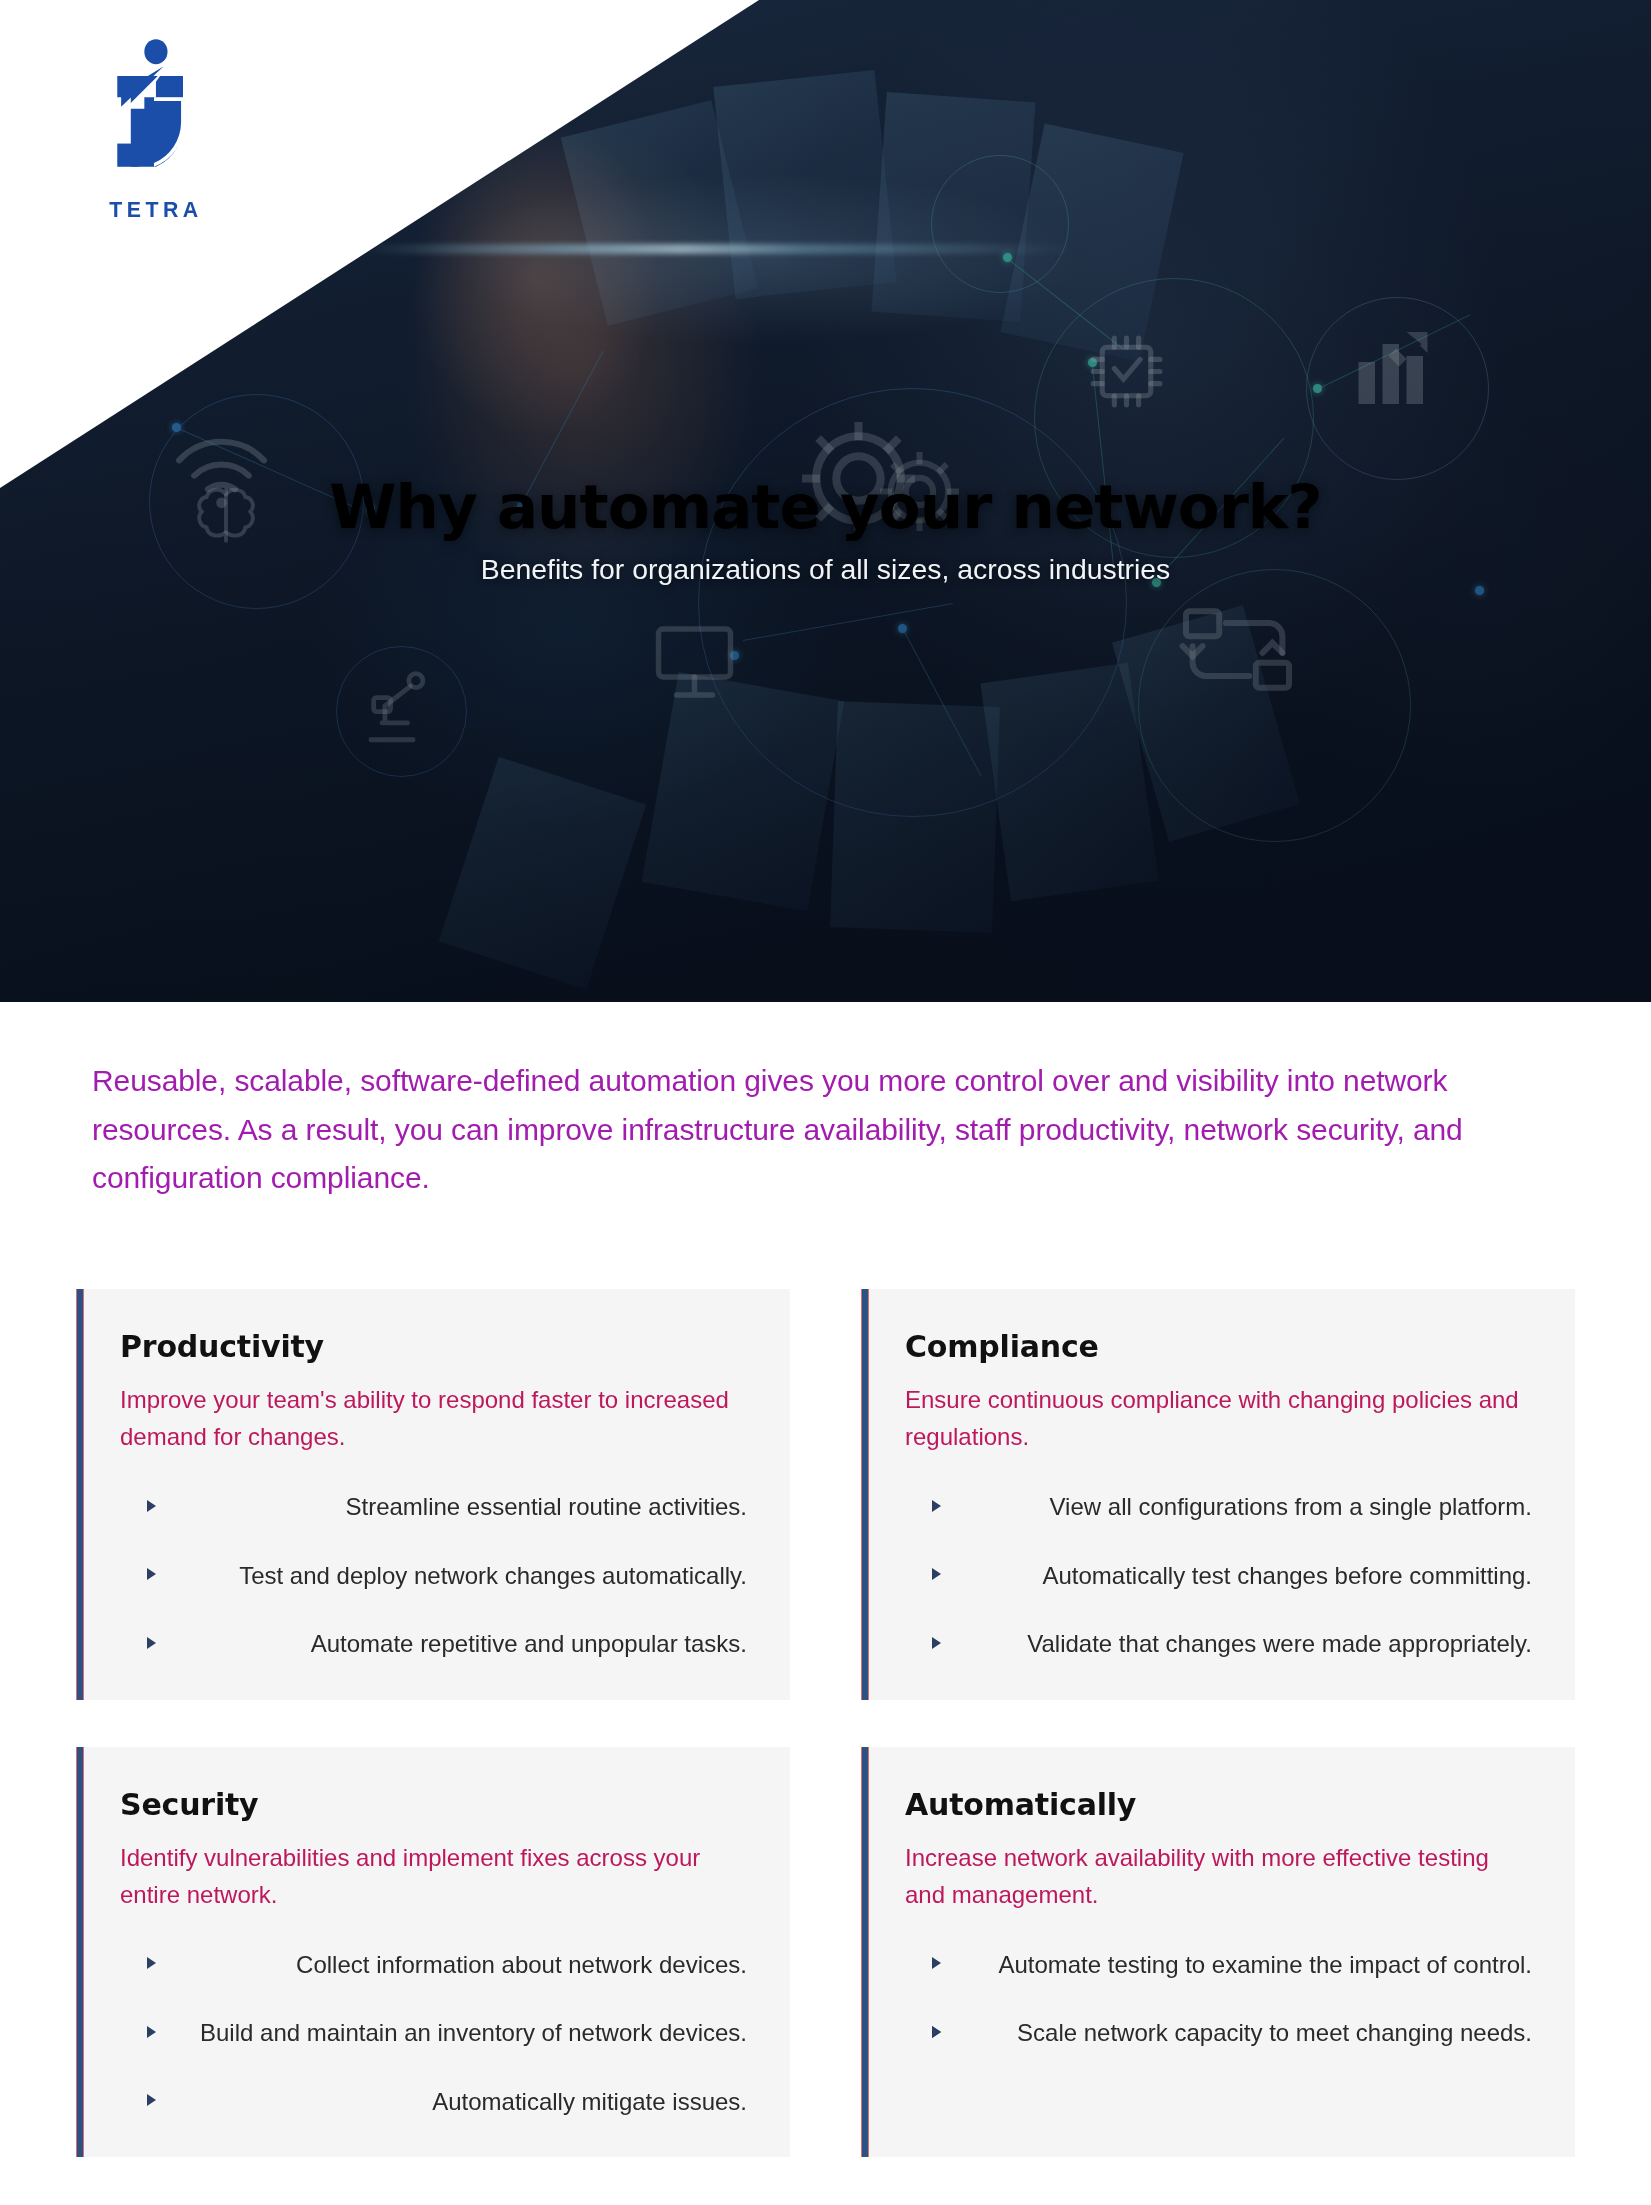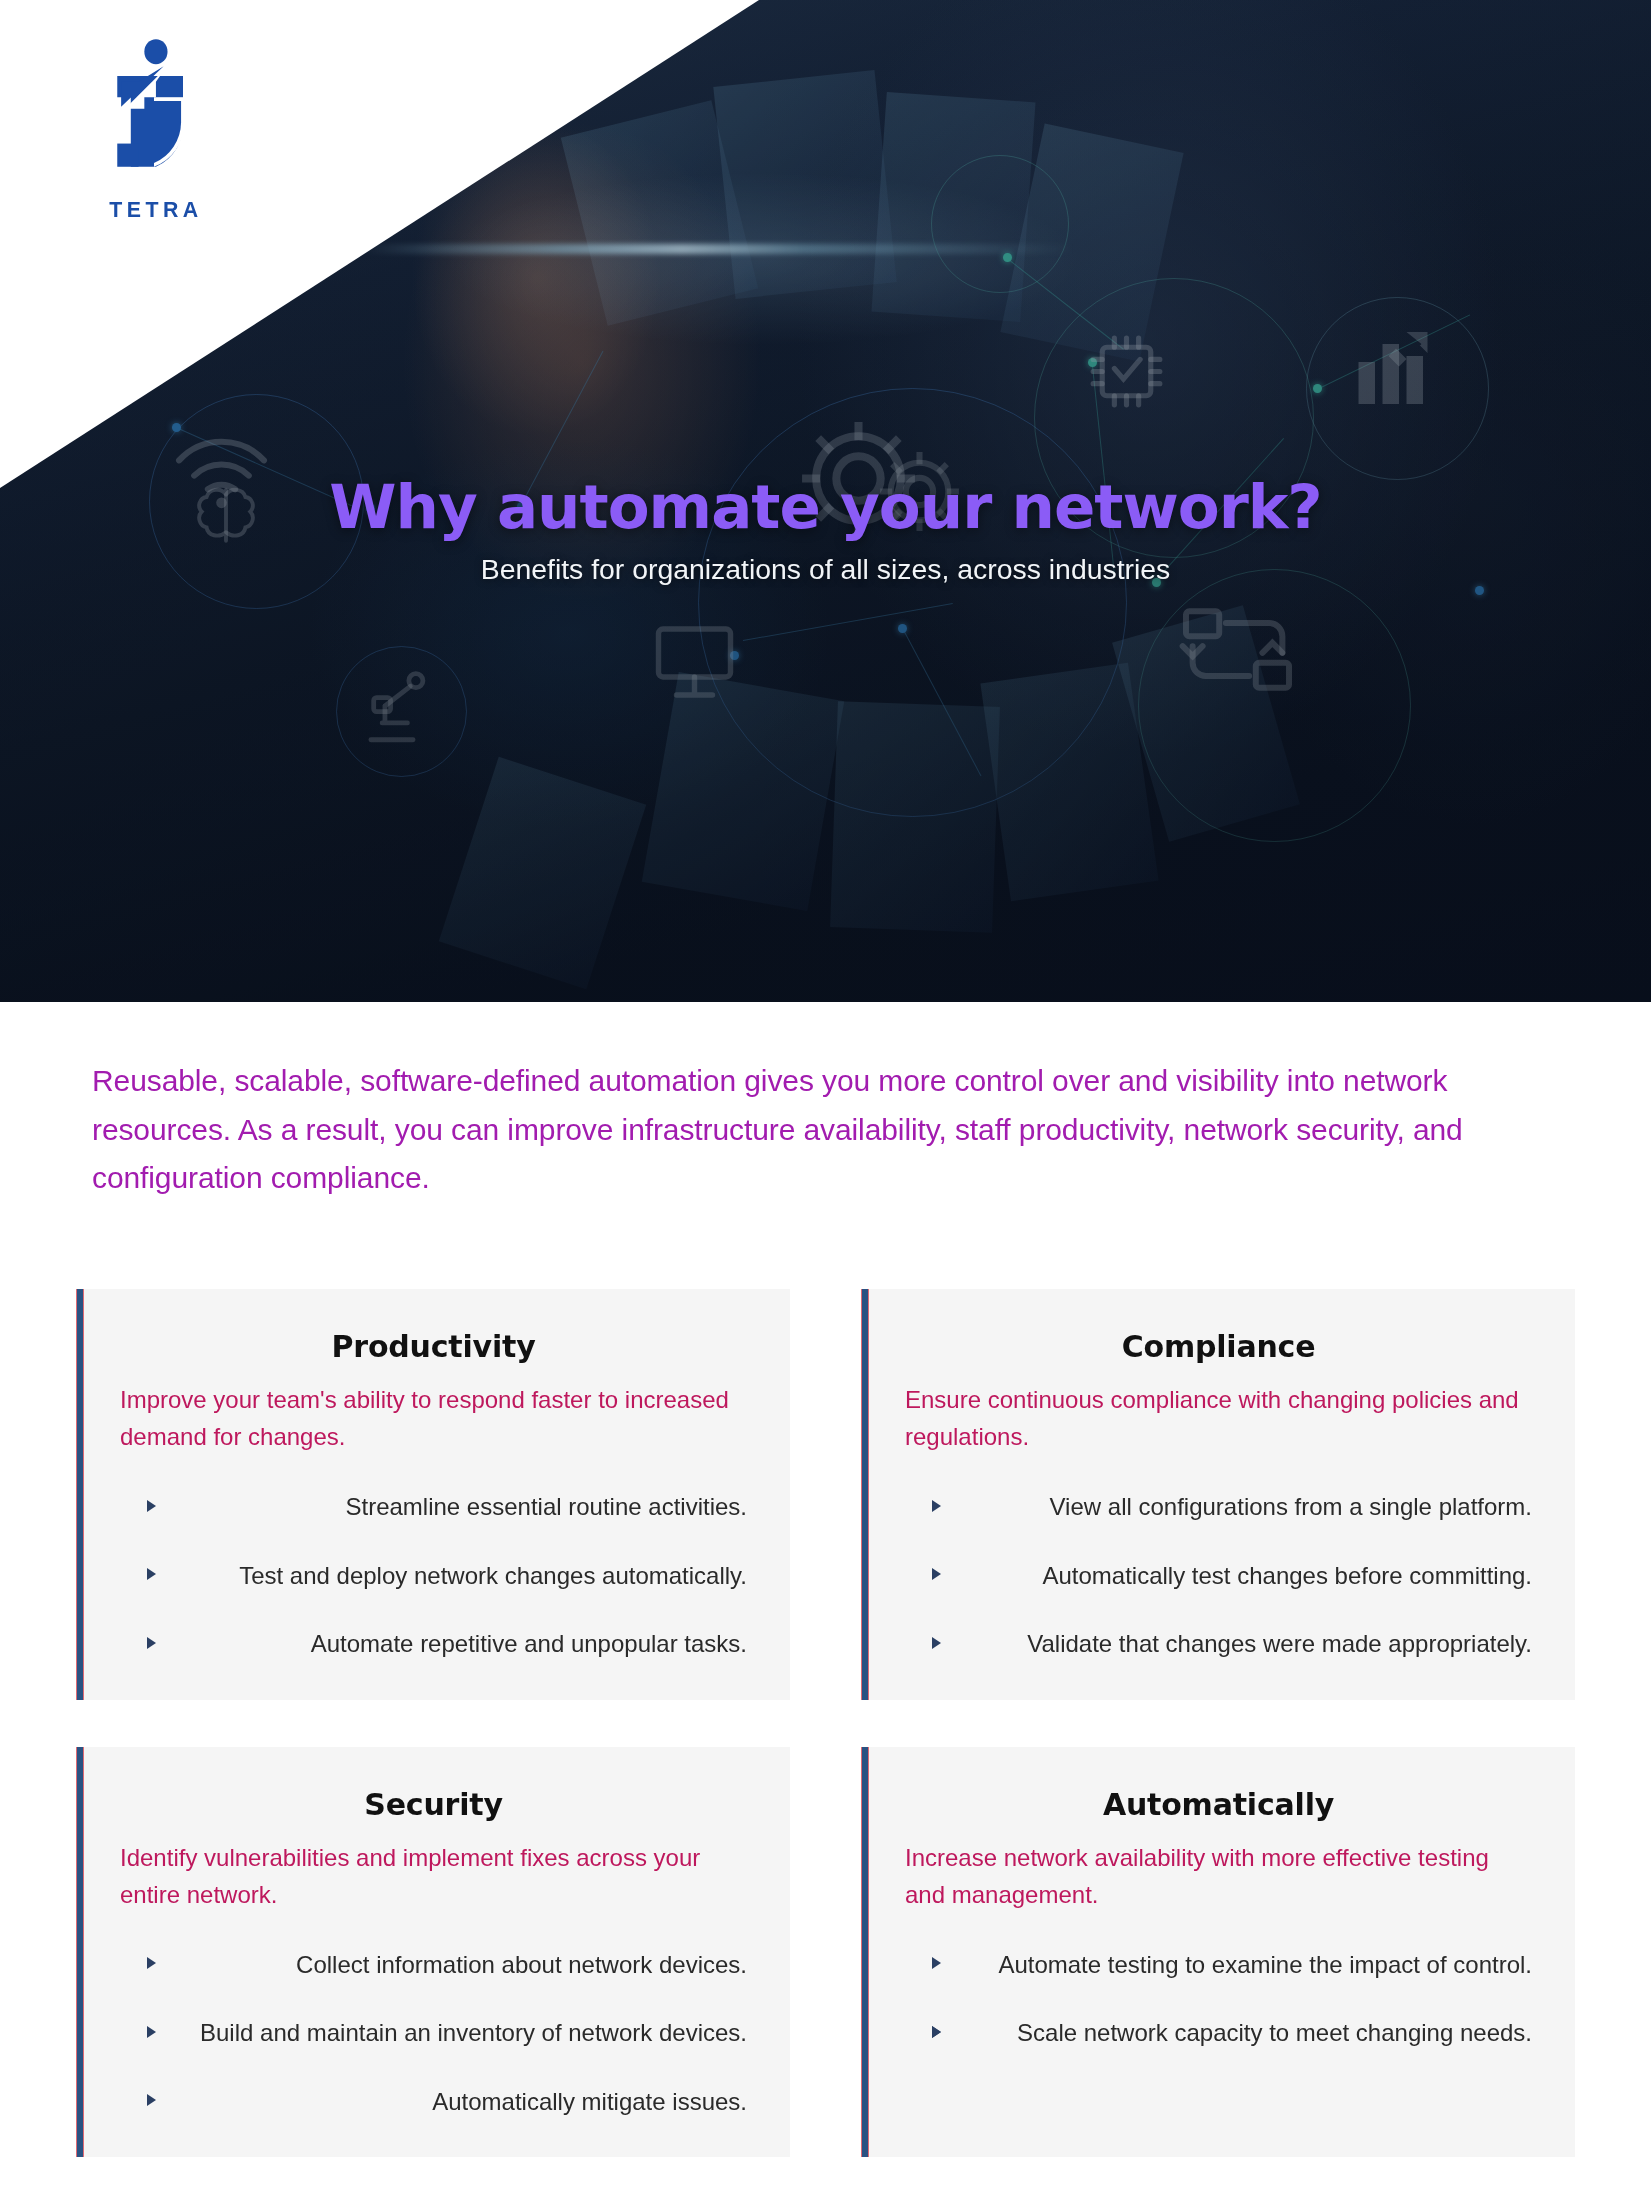--- a/index.html
+++ b/index.html
@@ -129,21 +129,21 @@
     text-align: center;
     z-index: 4;
   }
   .hero-title {
     margin: 0;
     font-family: "DejaVu Sans", sans-serif;
     font-weight: 700;
     font-size: 61px;
     line-height: 1.05;
     letter-spacing: -1px;
-    color: #8b5cf6;
+    color: #000000;
     text-shadow: 0 1.9px 11.6px rgba(0,0,0,.45);
   }
   .hero-sub {
     margin: 13px 0 0 0;
     font-family: "Liberation Sans", sans-serif;
     font-weight: 400;
     font-size: 28.4px;
     line-height: 1.2;
     color: #f2f5f8;
     text-shadow: 0 1.3px 7.8px rgba(0,0,0,.5);
@@ -191,21 +191,20 @@
     box-sizing: border-box;
   }
   .card-title {
     margin: 0 0 18px 0;
     font-family: "DejaVu Sans", sans-serif;
     font-weight: 700;
     font-size: 30px;
     line-height: 1.1;
     color: #111111;
     letter-spacing: -0.2px;
-    text-align: center;
   }
   .card-desc {
     margin: 0 0 36px 0;
     font-family: "Liberation Sans", sans-serif;
     font-size: 24px;
     line-height: 1.55;
     color: #be185d;
   }
   .card-list {
     list-style: none;

